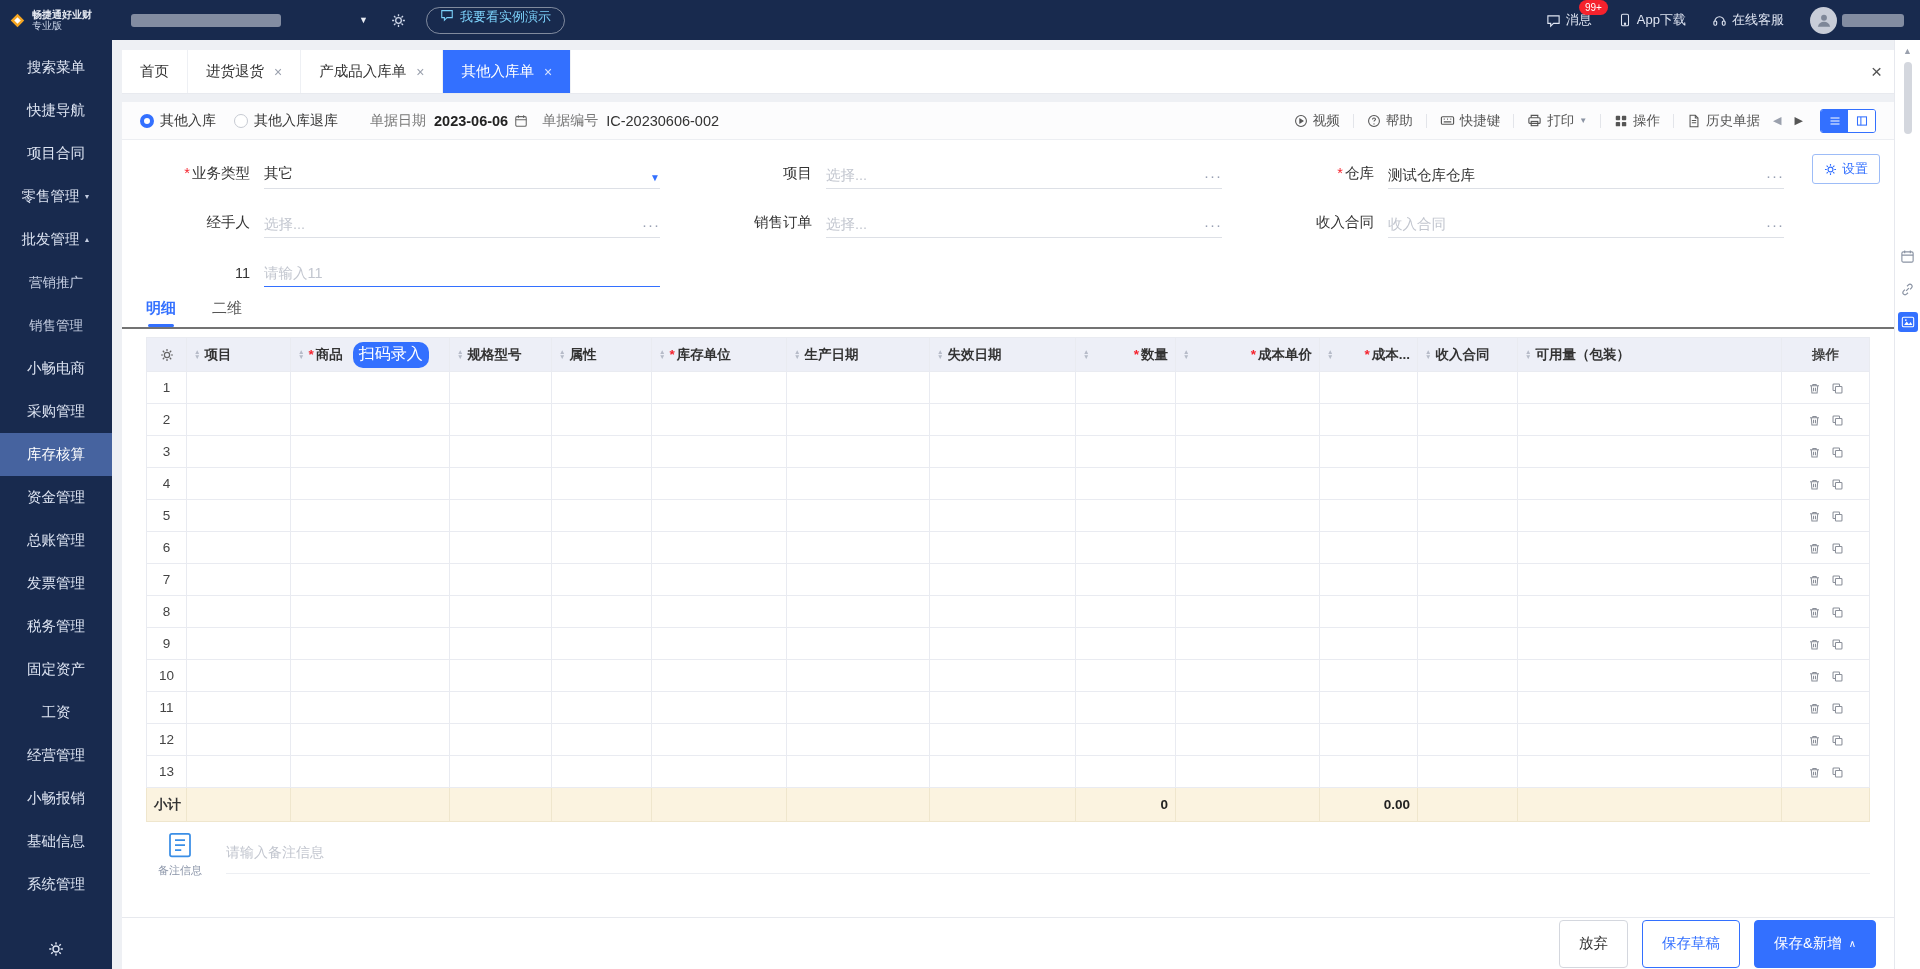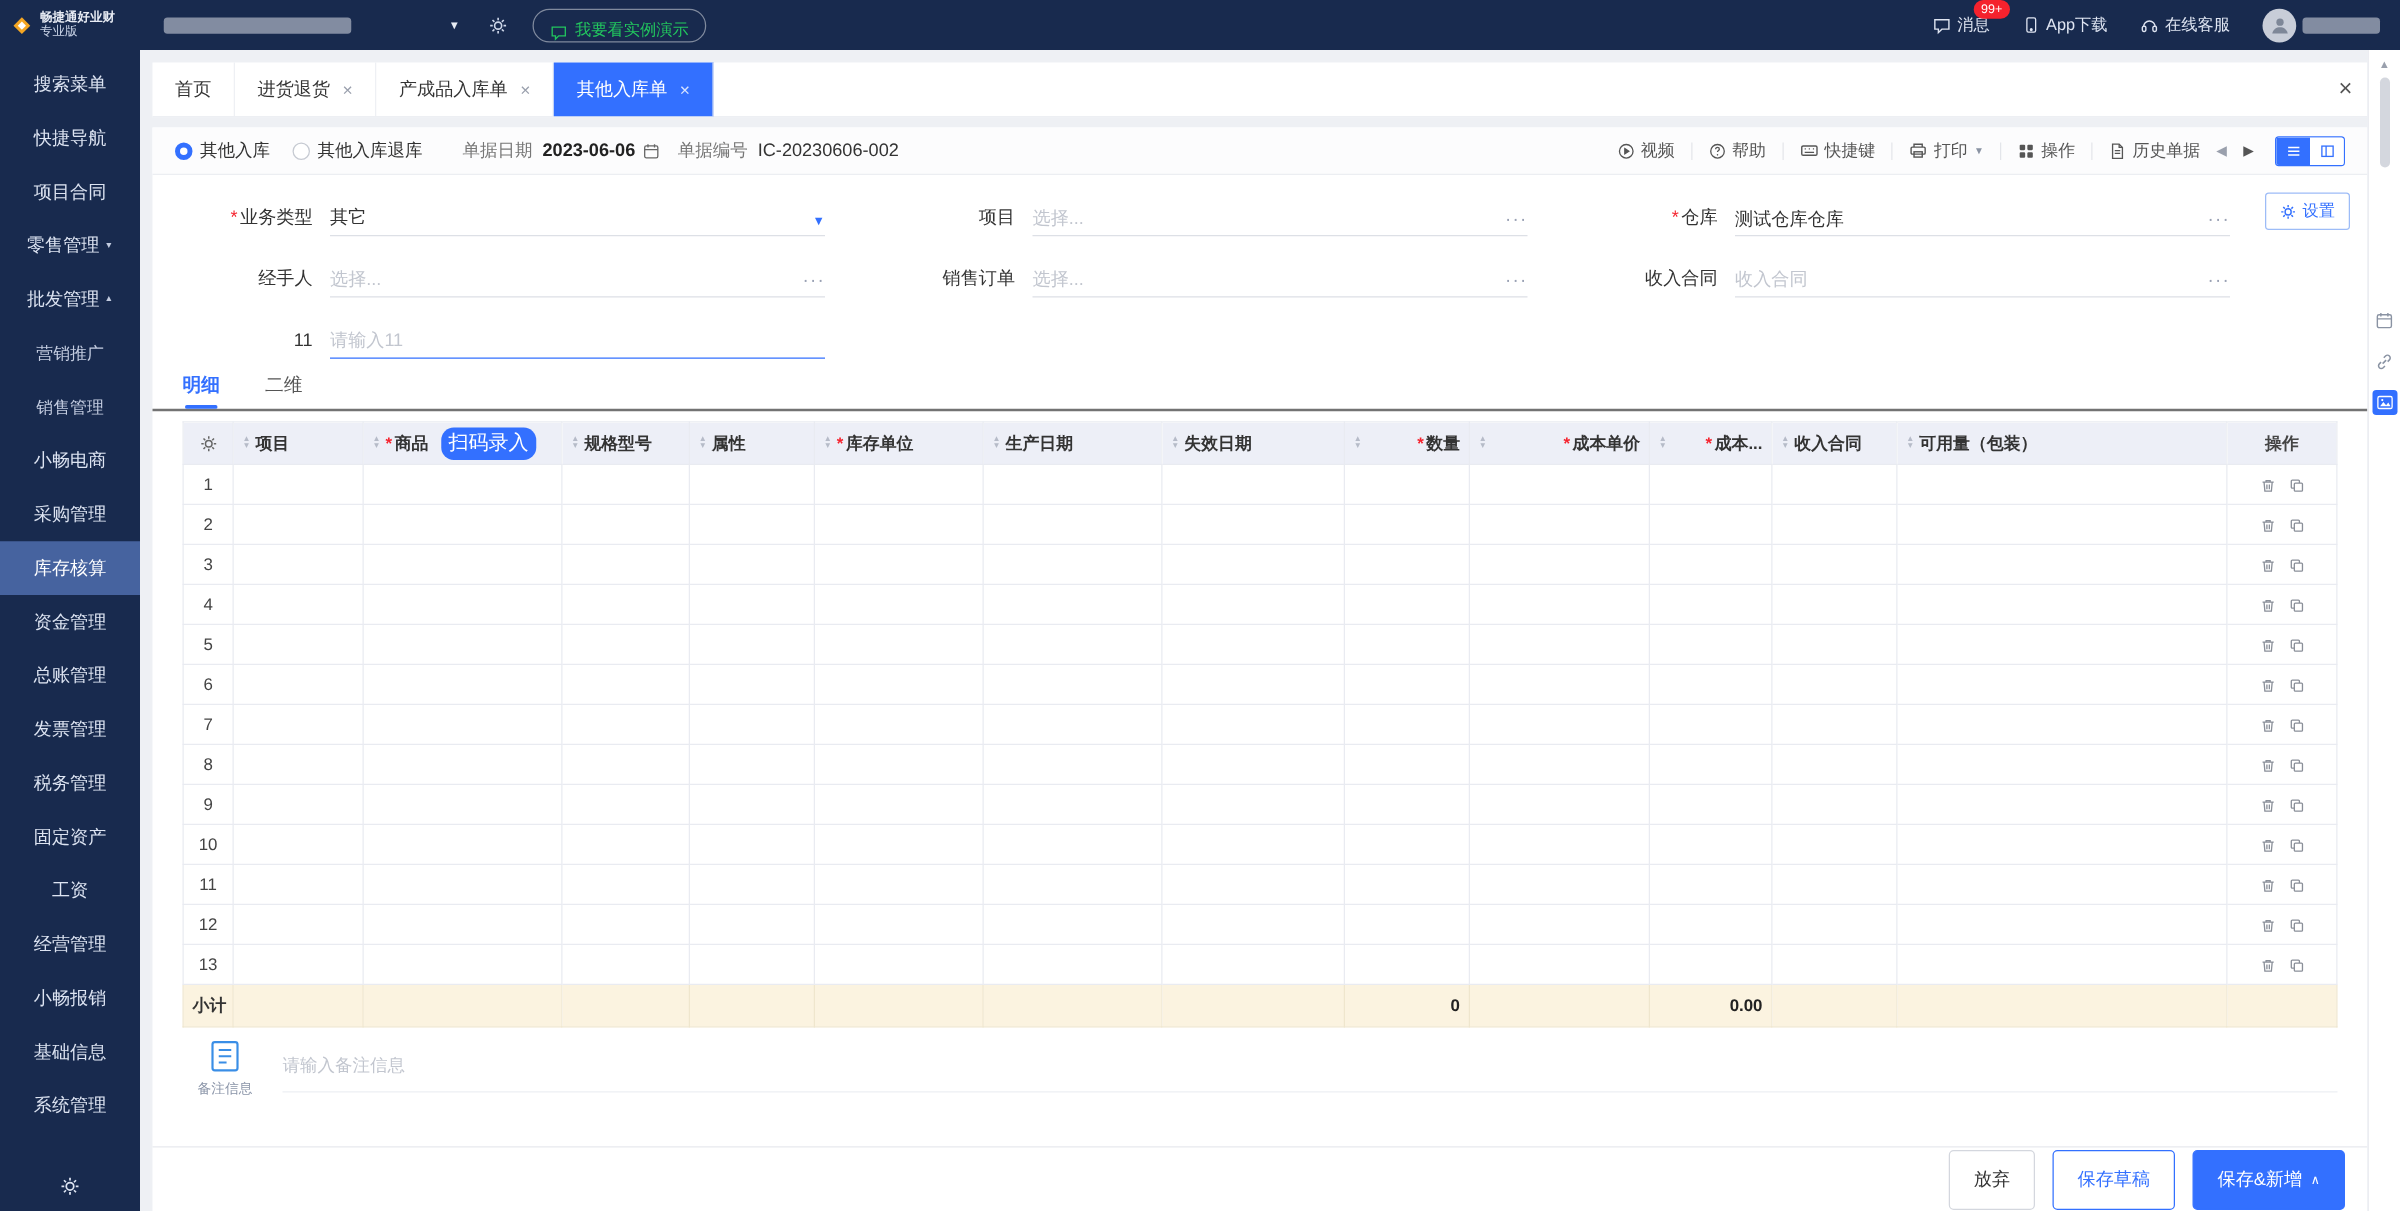--- a/index.html
+++ b/index.html
@@ -10,21 +10,21 @@
   
   .topbar{flex:0 0 40px;background:#182a4e;display:flex;align-items:center;color:#e8ecf4;padding-right:16px}
   .logo{width:112px;display:flex;align-items:center;gap:5px;padding-left:8px;flex:0 0 auto}
   .logo-text{display:flex;flex-direction:column;line-height:1.15}
   .logo-title{font-size:10px;font-weight:bold;white-space:nowrap}
   .logo-sub{font-size:10px;color:#c9d3e6}
   .company-select{width:255px;height:26px;margin-left:10px;border-radius:3px;display:flex;align-items:center;justify-content:space-between;padding:0 9px;cursor:pointer}
   .redacted{background:#8e97ab;border-radius:3px;height:13px;opacity:.9}
   .chev-white{font-size:9px;color:#e8ecf4}
   .tb-gear{margin-left:14px;color:#cdd6e8;cursor:pointer;display:flex}
-  .demo-pill{margin-left:20px;height:27px;border:1px solid rgba(255,255,255,.45);border-radius:14px;display:flex;align-items:flex-end;gap:6px;padding:0 13px;font-size:13px;cursor:pointer;color:#22c55e}
+  .demo-pill{margin-left:20px;height:27px;border:1px solid rgba(255,255,255,.45);border-radius:14px;display:flex;align-items:flex-start;gap:6px;padding:0 13px;font-size:13px;cursor:pointer;color:#7dd3fc}
   .topbar-right{margin-left:auto;display:flex;align-items:center;gap:26px}
   .tb-item{display:flex;align-items:center;gap:5px;font-size:13px;color:#dfe5f2;cursor:pointer;position:relative}
   .badge{position:absolute;top:-11px;right:-16px;background:#f5222d;color:#fff;font-size:10px;line-height:1;padding:2.5px 6px;border-radius:8px;font-weight:normal}
   .avatar{width:27px;height:27px;border-radius:50%;background:#c8cdd8;display:flex;align-items:center;justify-content:center;overflow:hidden}
 
   
   .bodyrow{flex:1;display:flex;min-height:0}
 
   
   .sidebar{flex:0 0 112px;background:#182a4e;color:#dde4f2;display:flex;flex-direction:column;padding-top:6px}

